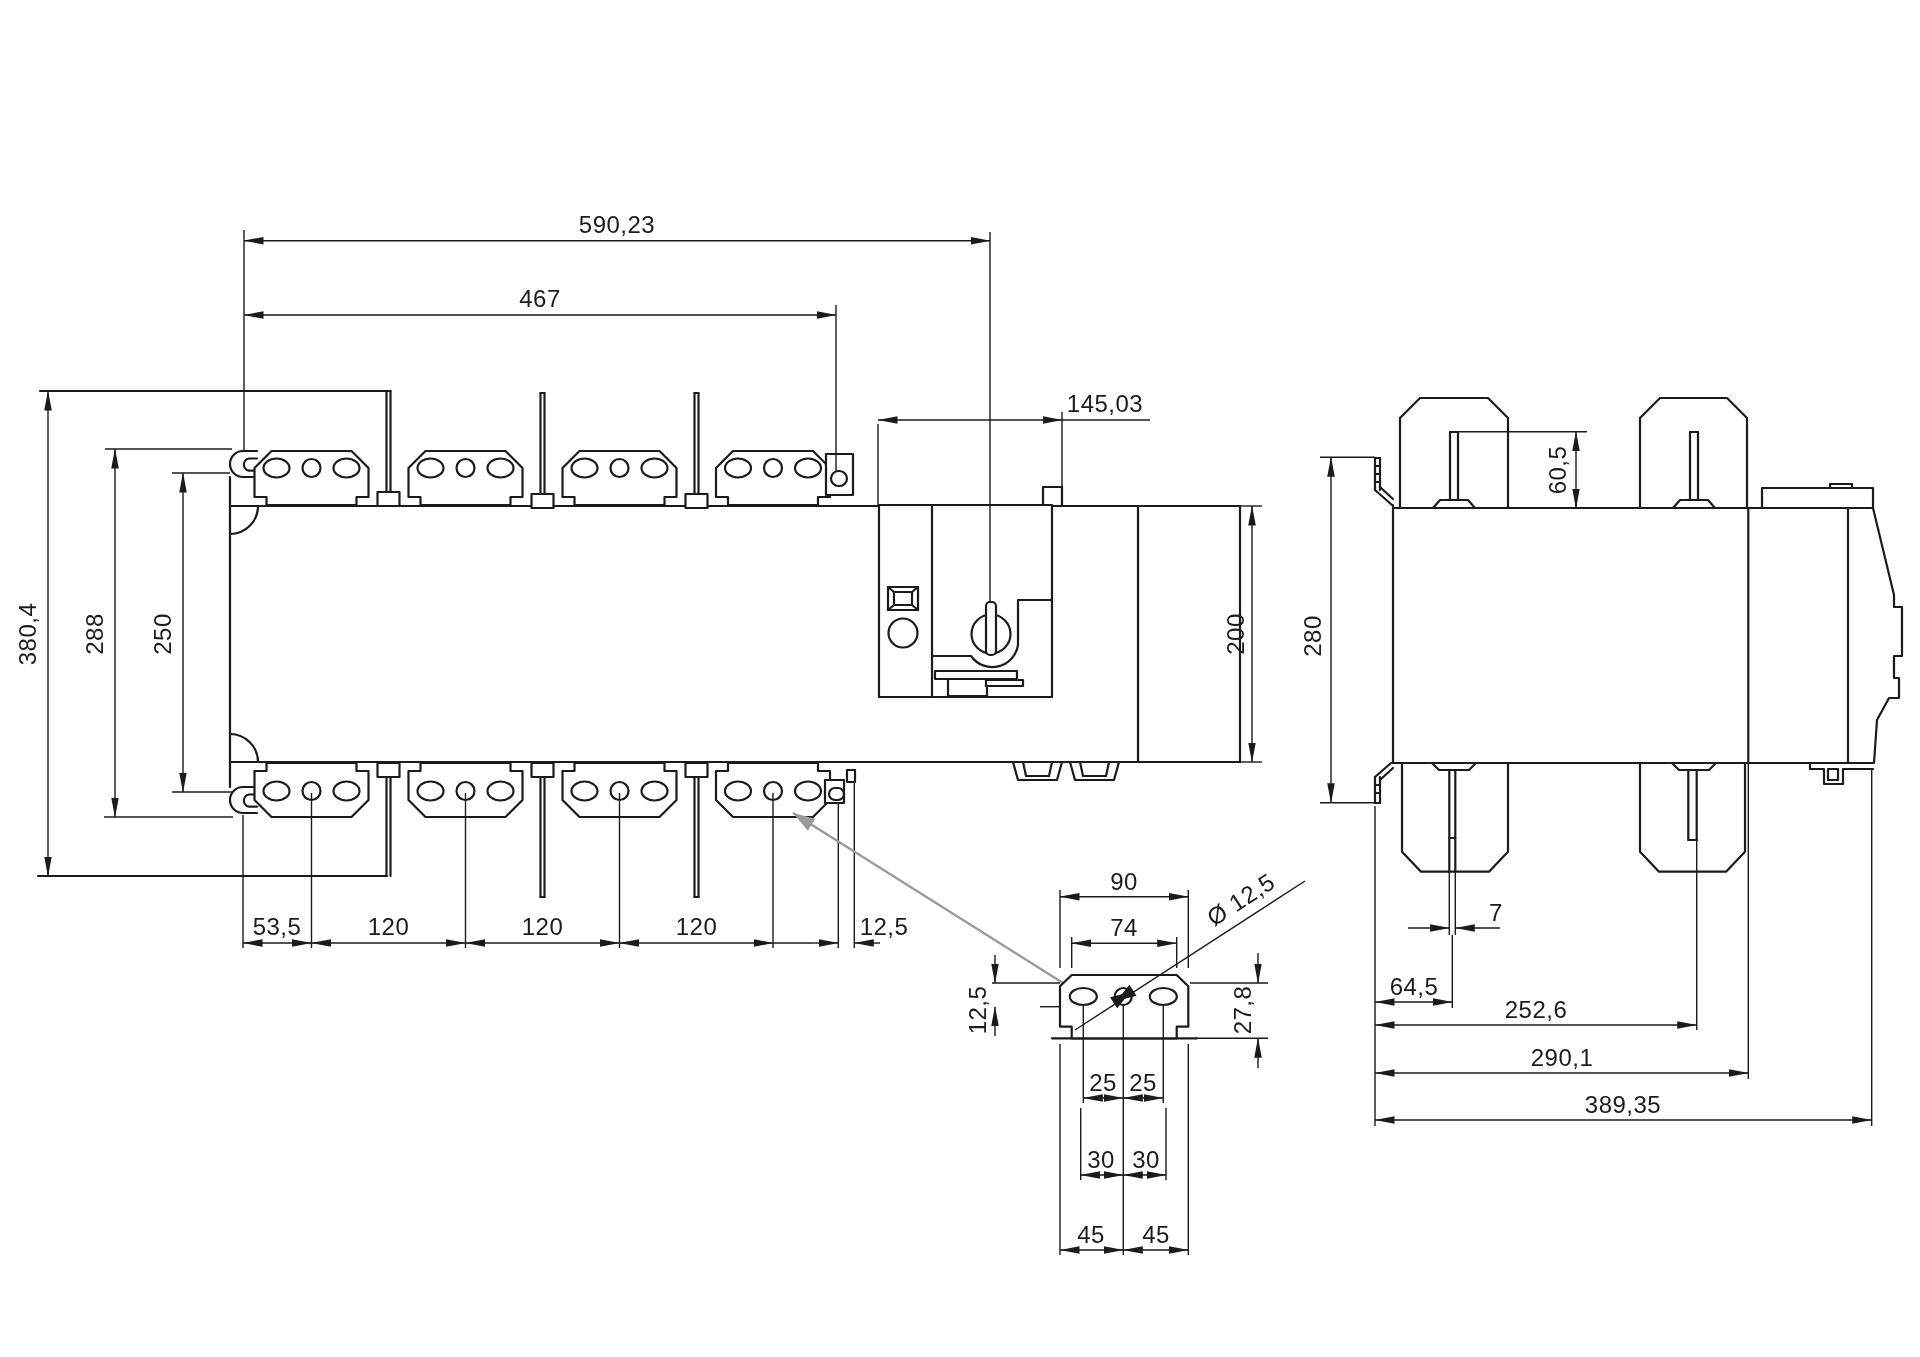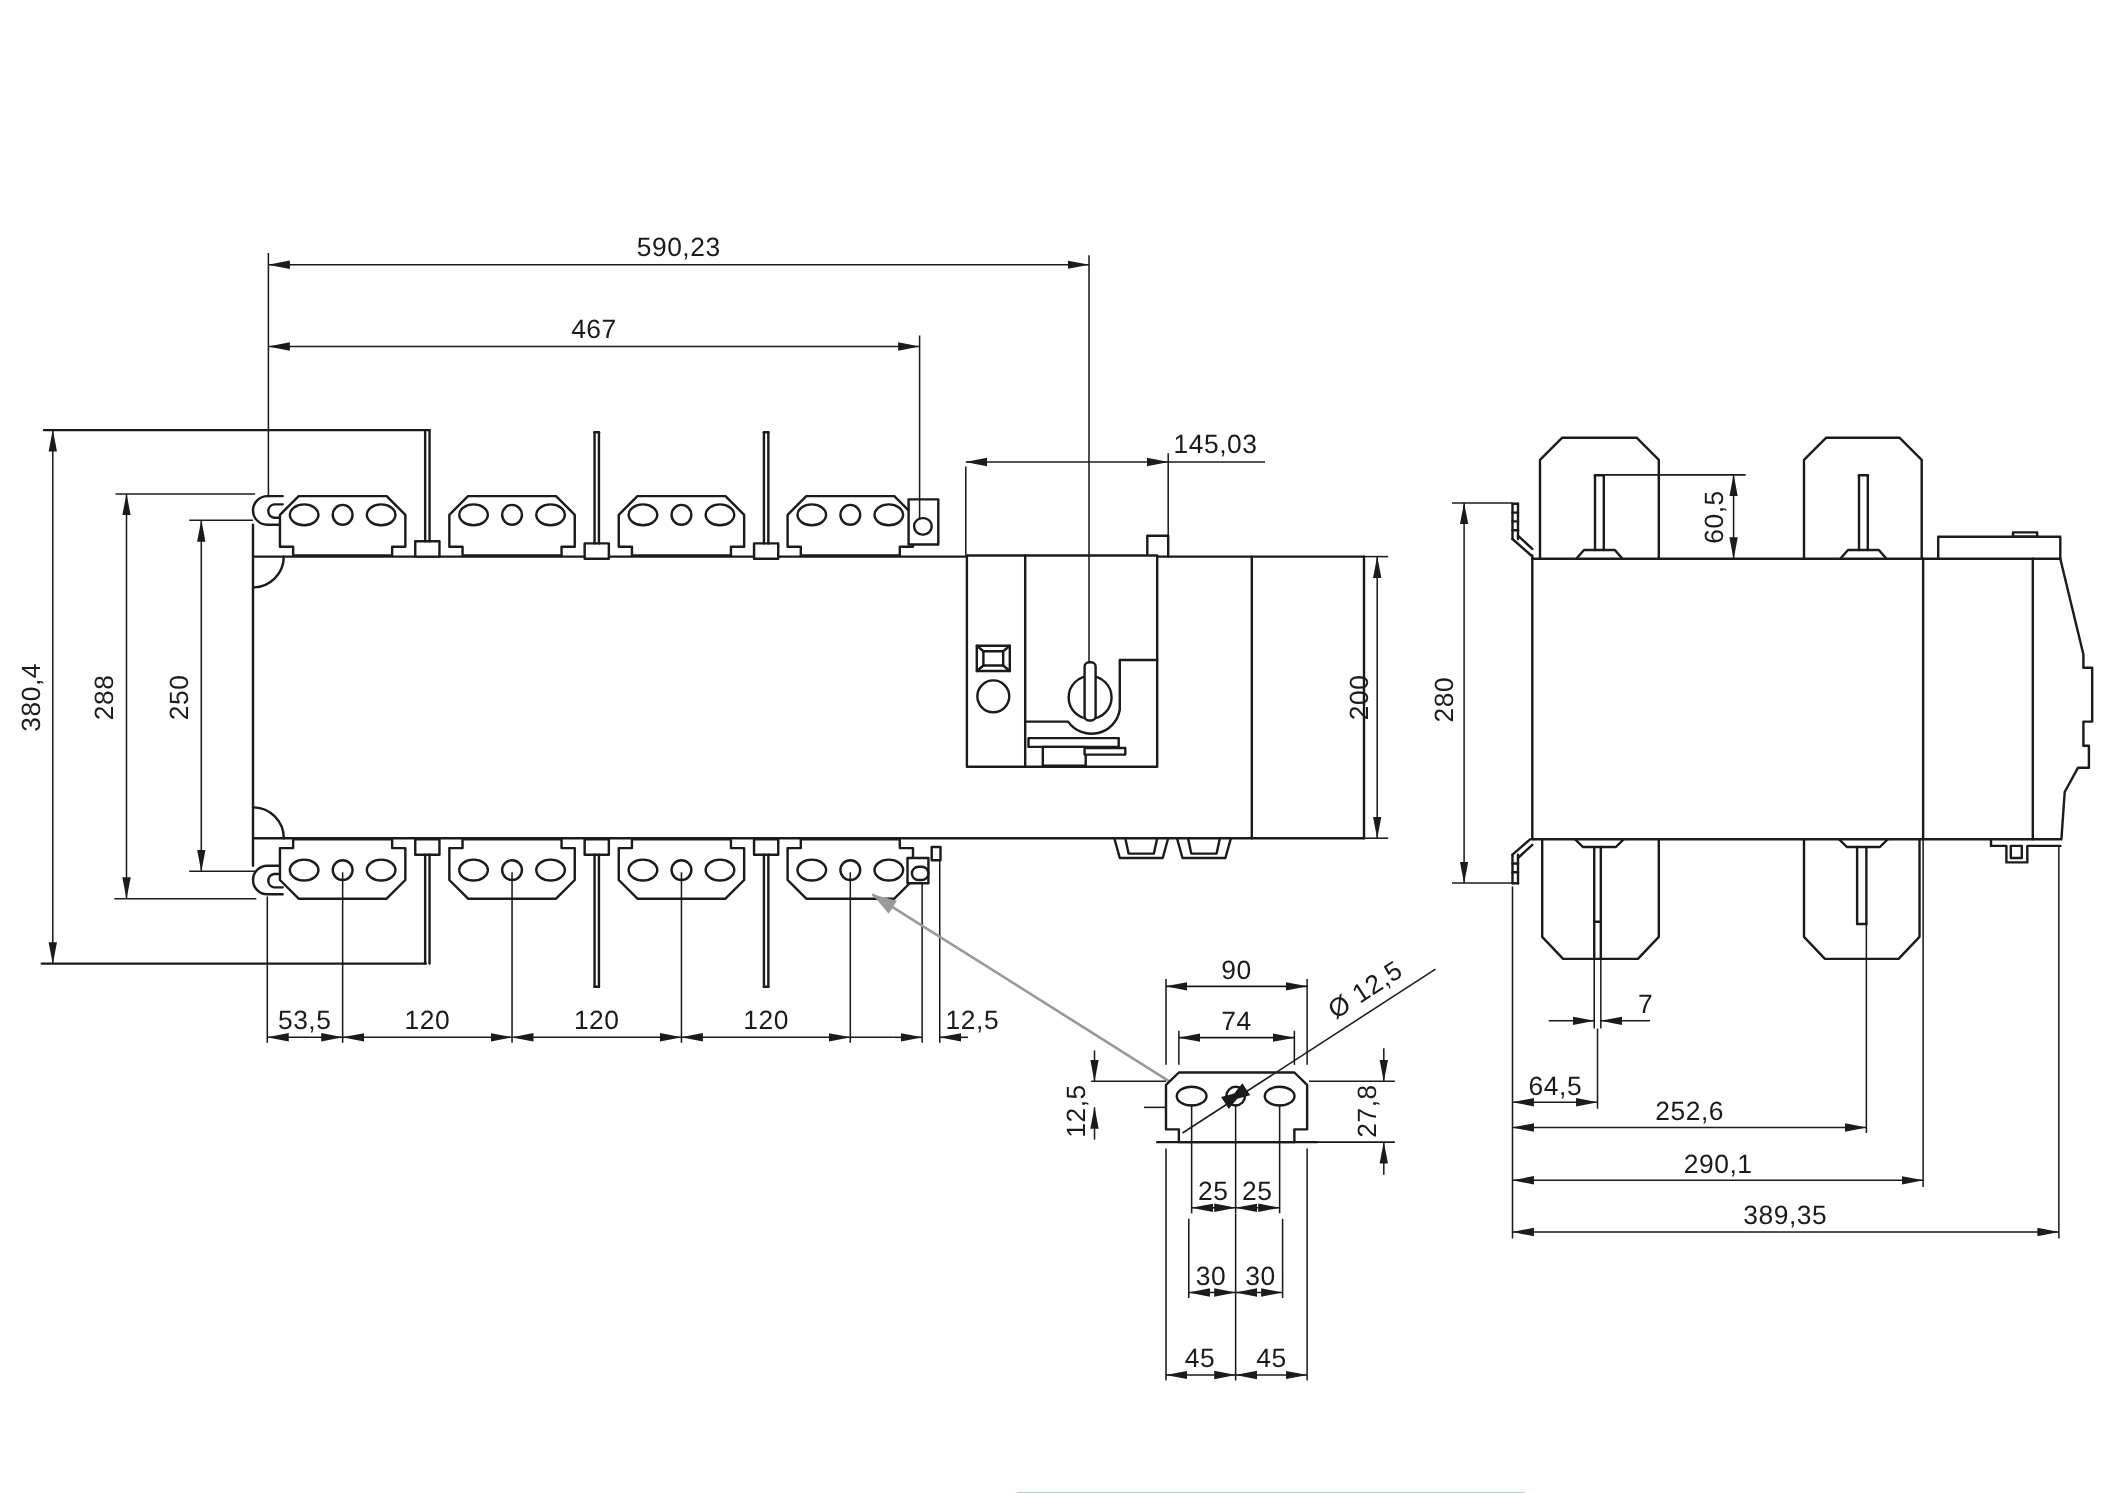--- a/index.html
+++ b/index.html
@@ -1,16 +1,16 @@
 <!DOCTYPE html>
 <html><head>
 <meta charset="utf-8">
 <style>
   html,body{margin:0;padding:0;background:#fff;}
-  #stage{width:1920px;height:1357px;position:relative;background:#15803d;}
+  #stage{width:1920px;height:1357px;position:relative;background:#fef9c3;}
   svg{display:block;}
   .o{fill:none;stroke:#1b1b1b;stroke-width:2.2;stroke-linejoin:round;stroke-linecap:round;}
   .of{fill:#ffffff;stroke:#1b1b1b;stroke-width:2.2;stroke-linejoin:round;stroke-linecap:round;}
   .d{fill:none;stroke:#1b1b1b;stroke-width:1.4;stroke-linecap:butt;}
   .g{fill:none;stroke:#9a9a9a;stroke-width:2.4;}
   .t{font-family:"Liberation Sans",sans-serif;font-size:24px;fill:#1b1b1b;letter-spacing:0.5px;}
   .mid{text-anchor:middle;}
 </style>
 </head>
 <body>

